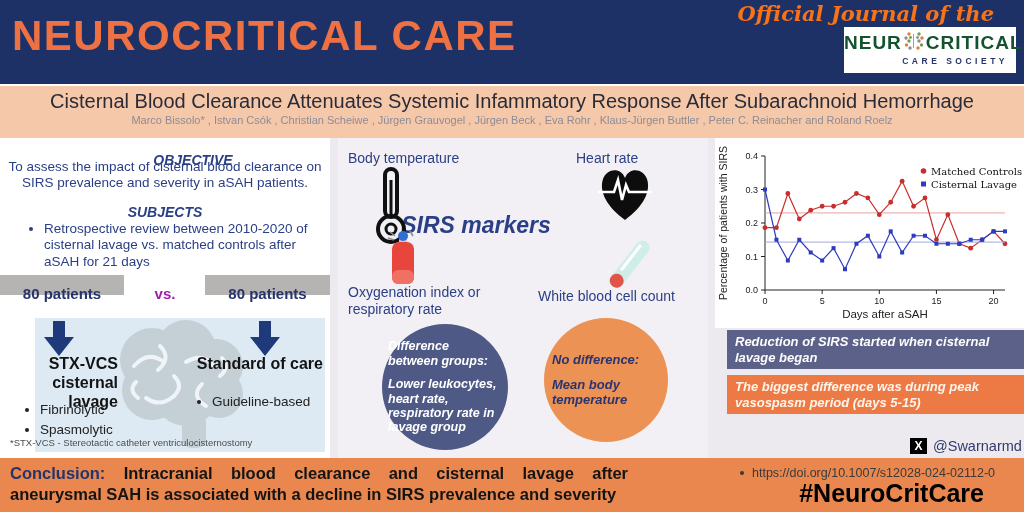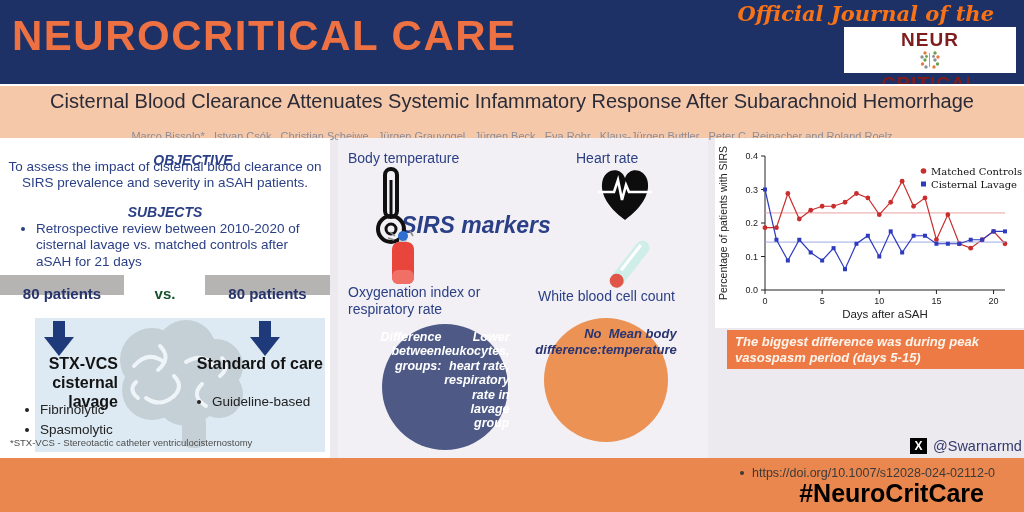--- a/index.html
+++ b/index.html
@@ -4,38 +4,38 @@
 <style>
   * { margin:0; padding:0; box-sizing:border-box; }
   body { font-family:"Liberation Sans", sans-serif; background:#555; }
   .root { position:relative; width:1024px; height:512px; background:#eceaee; overflow:hidden; }
 
   
   .header { position:absolute; left:0; top:0; width:1024px; height:84px; background:#1e3166; }
   .journal-title { position:absolute; left:12px; top:12px; font-size:42px; font-weight:bold; color:#ee7143; letter-spacing:1.5px; }
   .official { position:absolute; right:30px; top:1px; font-family:"DejaVu Serif", serif; font-style:italic; font-weight:bold; color:#f97316; font-size:21px; }
   .logo-box { position:absolute; right:8px; top:27px; width:172px; height:46px; background:#ffffff; padding-top:3px; }
-  .logo-row { display:flex; align-items:center; justify-content:flex-end; color:#7f1d1d; font-weight:bold; font-size:19px; letter-spacing:1px; line-height:1;flex-direction:column; }
+  .logo-row { display:flex; align-items:center; justify-content:flex-start; color:#14532d; font-weight:bold; font-size:19px; letter-spacing:1px; line-height:1; }
   .logo-sub { text-align:right; padding-right:8px; font-size:8.5px; letter-spacing:3.5px; color:#27346b; font-weight:bold; margin-top:1px; }
 
   
   .title-band { position:absolute; left:0; top:84px; width:1024px; height:54px; background:#f4c8a9; border-top:2px solid #ffffff; text-align:center; }
   .paper-title { margin-top:4px; font-size:20px; color:#2b2b38; }
-  .authors { margin-top:17px; font-size:11px; color:#8d8c97; }
+  .authors { margin-top:1px; font-size:11px; color:#8d8c97; }
 
   
   .left-panel { position:absolute; left:0; top:138px; width:330px; height:320px; background:#ffffff; }
   .sec-head { position:absolute; width:100%; text-align:center; color:#2a3f85; font-weight:bold; font-style:italic; font-size:14px; }
   .objective-text { position:absolute; left:6px; top:21px; width:318px; text-align:center; color:#2a3f85; font-size:13.5px; line-height:1.22; }
   .subjects-list { position:absolute; left:24px; top:83px; width:292px; color:#2a3f85; font-size:13.5px; line-height:1.22; }
-  .subjects-list li { list-style:disc; margin-left:12px; }
+  .subjects-list li { list-style:disc; margin-left:20px; }
   .group-box { position:absolute; top:137px; height:20px; background:#b5b4b3; text-align:center; line-height:38px; color:#27346b; font-weight:bold; font-size:15px; }
   .gb1 { left:0; width:124px; }
   .gb2 { left:205px; width:125px; }
-  .vs-label { position:absolute; left:132px; top:137px; width:66px; line-height:38px; text-align:center; color:#14532d; font-weight:bold; font-size:15px; }
+  .vs-label { position:absolute; left:132px; top:137px; width:66px; line-height:38px; text-align:center; color:#a21caf; font-weight:bold; font-size:15px; }
   .treat-box { position:absolute; left:35px; top:180px; width:290px; height:134px; background:#ddeaf3; }
   .down-arrow { position:absolute; top:183px; }
   .da1 { left:42px; } .da2 { left:248px; }
   .arm-title { position:absolute; text-align:right; font-weight:bold; color:#131313; font-size:16px; line-height:1.18; }
   .arm1-title { left:18px; top:217px; width:100px; }
   .arm2-title { left:188px; top:217px; width:135px; }
   .arm-bullets { position:absolute; font-size:13.5px; color:#222; line-height:1.45; }
   .arm1-bullets { left:28px; top:262px; }
   .arm2-bullets { left:200px; top:254px; }
   .arm-bullets li { list-style:disc; margin-left:12px; }
@@ -43,21 +43,21 @@
 
   
   .mid-panel { position:absolute; left:338px; top:138px; width:370px; height:320px; background:#f2f0f4; }
   .marker-label { position:absolute; color:#2a3f85; font-size:14px; line-height:1.2; }
   .m-tl { left:10px; top:12px;text-align:right; }
   .m-tr { left:238px; top:12px; }
   .m-bl { left:10px; top:146px; width:180px; }
   .m-br { left:200px; top:150px; width:168px; }
   .sirs-markers { position:absolute; left:28px; top:74px; width:220px; text-align:center; color:#2a3f85; font-weight:bold; font-style:italic; font-size:23px; }
   .icon-abs { position:absolute; }
-  .circle { position:absolute; border-radius:50%; display:flex; flex-direction:row; justify-content:center; text-align:right; font-style:italic; font-weight:bold; }
+  .circle { position:absolute; border-radius:50%; display:flex; flex-direction:column; justify-content:center; text-align:left; font-style:italic; font-weight:bold; }
   .circle-navy { left:44px; top:186px; width:126px; height:126px; background:#4e5a85; color:#ffffff; font-size:12.5px; line-height:1.15; padding:6px; }
   .circle-orange { left:206px; top:180px; width:124px; height:124px; background:#eb9254; color:#2a3470; font-size:13px; line-height:1.2; padding:8px; }
   .circle .gap { height:9px; }
 
   
   .chart-panel { position:absolute; left:715px; top:138px; width:309px; height:190px; background:#ffffff; }
   .findings { position:absolute; left:727px; top:330px; width:297px; }
   .finding { font-style:italic; font-size:13px; font-weight:bold; line-height:1.2; padding:4px 8px; margin-bottom:6px; }
   .f-orange-navy { background:#ed7a45; color:#3a3f75; min-height:37px; }
   .f-slate-white { background:#5c6189; color:#fdfdfd; min-height:30px; }
@@ -311,29 +311,34 @@
         <rect x="253.71428571428572" y="99.75" width="4" height="4" fill="#2e3bbf"></rect>
         <rect x="265.1428571428571" y="99.75" width="4" height="4" fill="#2e3bbf"></rect>
         <rect x="276.57142857142856" y="91.375" width="4" height="4" fill="#2e3bbf"></rect>
         <rect x="288" y="91.375" width="4" height="4" fill="#2e3bbf"></rect>
         <rect x="206" y="43.5" width="5" height="5" fill="#2e3bbf"></rect>
         <text x="216" y="49.5" font-size="10" fill="#111" font-family="DejaVu Serif, serif">Cisternal Lavage</text>
       </svg>
   </div>
 
   <div class="findings">
+    <div class="finding f-slate-white">Reduction of SIRS started when cisternal lavage began</div>
     <div class="finding f-orange-white">The biggest difference was during peak vasospasm period (days 5-15)</div>
   </div>
 
   <div class="social-row">
     <span class="x-logo">X</span>
     <span class="handle">@Swarnarmd</span>
   </div>
 
   <div class="footer">
+    <div class="conclusion">
+      <span class="c-label">Conclusion:</span>
+      <span>Intracranial blood clearance and cisternal lavage after aneurysmal SAH is associated with a decline in SIRS prevalence and severity</span>
+    </div>
     <div class="doi-row">
       <span class="dot"></span>
       <span>https://doi.org/10.1007/s12028-024-02112-0</span>
     </div>
     <div class="hashtag">#NeuroCritCare</div>
   </div>
 
 </div>
 
 </body></html>

